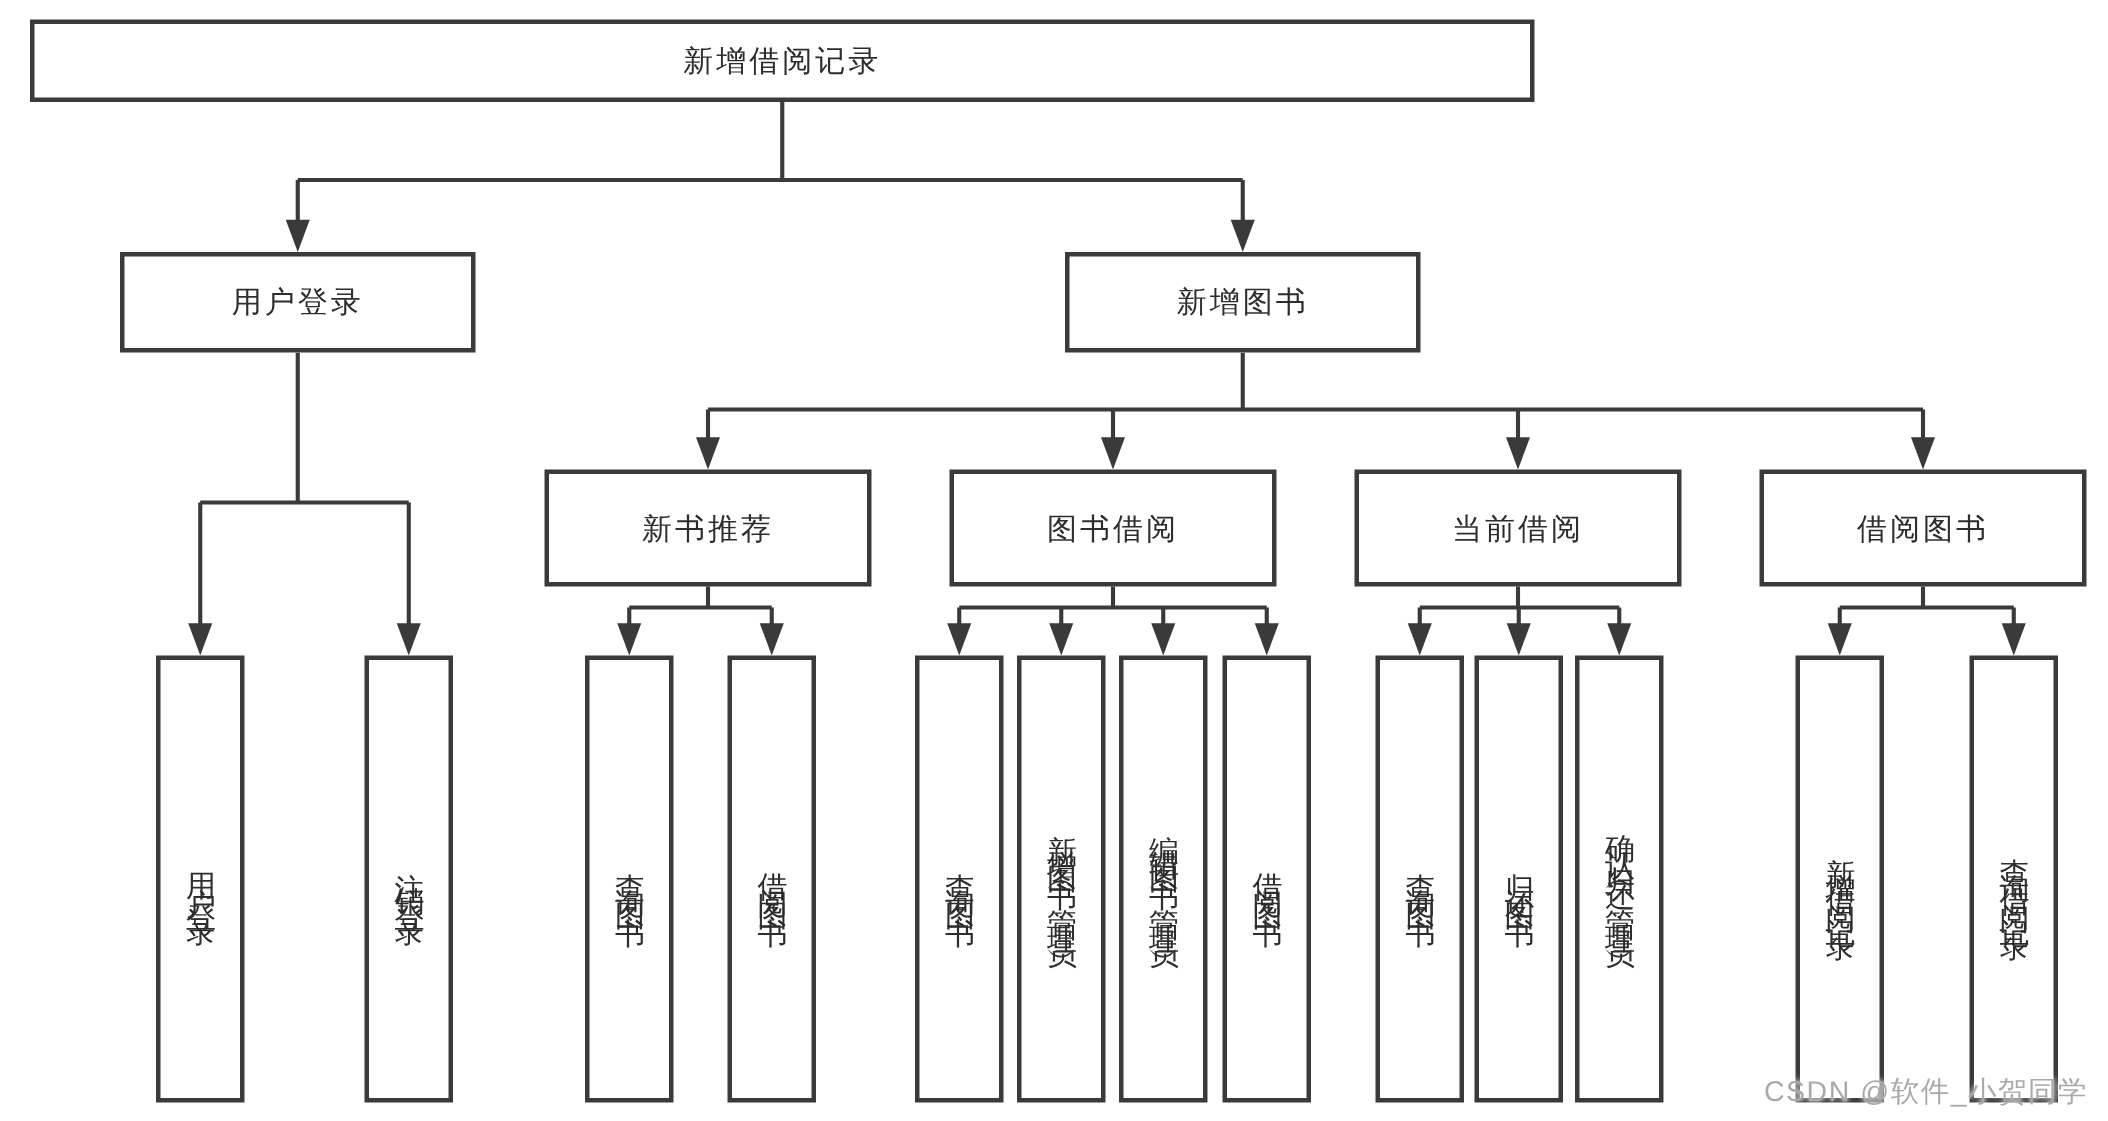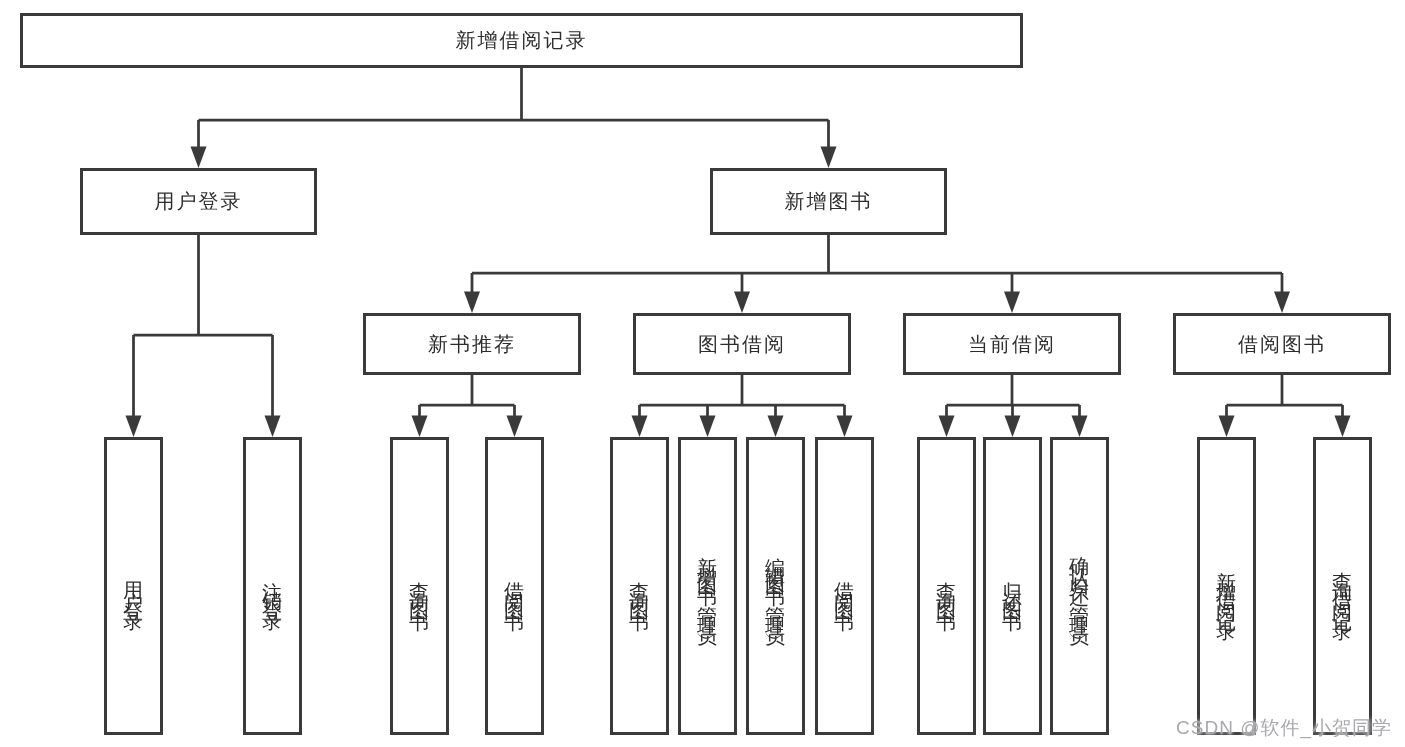--- a/index.html
+++ b/index.html
@@ -48,21 +48,21 @@
     writing-mode: vertical-rl;
     text-orientation: mixed;
     font-size: 20px;
     letter-spacing: 10px;
     line-height: 1;
   }
 
   
   .root  { left: 20px;  top: 13px;  width: 1003px; height: 55px; }
   .lvl2  { top: 168px; width: 237px; height: 67px; }
-  .lvl3  { top: 313px; width: 218px; height: 62px; }
+  .lvl3  { top: 313px; width: 218px; height: 78px; }
   .leaf  { top: 437px; width: 59px;  height: 298px; }
 
   .watermark {
     position: absolute;
     right: 13px;
     bottom: 6px;
     font-size: 19px;
     color: var(--watermark);
     letter-spacing: 1px;
     text-shadow: 0 0 3px rgba(255,255,255,0.95), 0 0 6px rgba(255,255,255,0.85);

